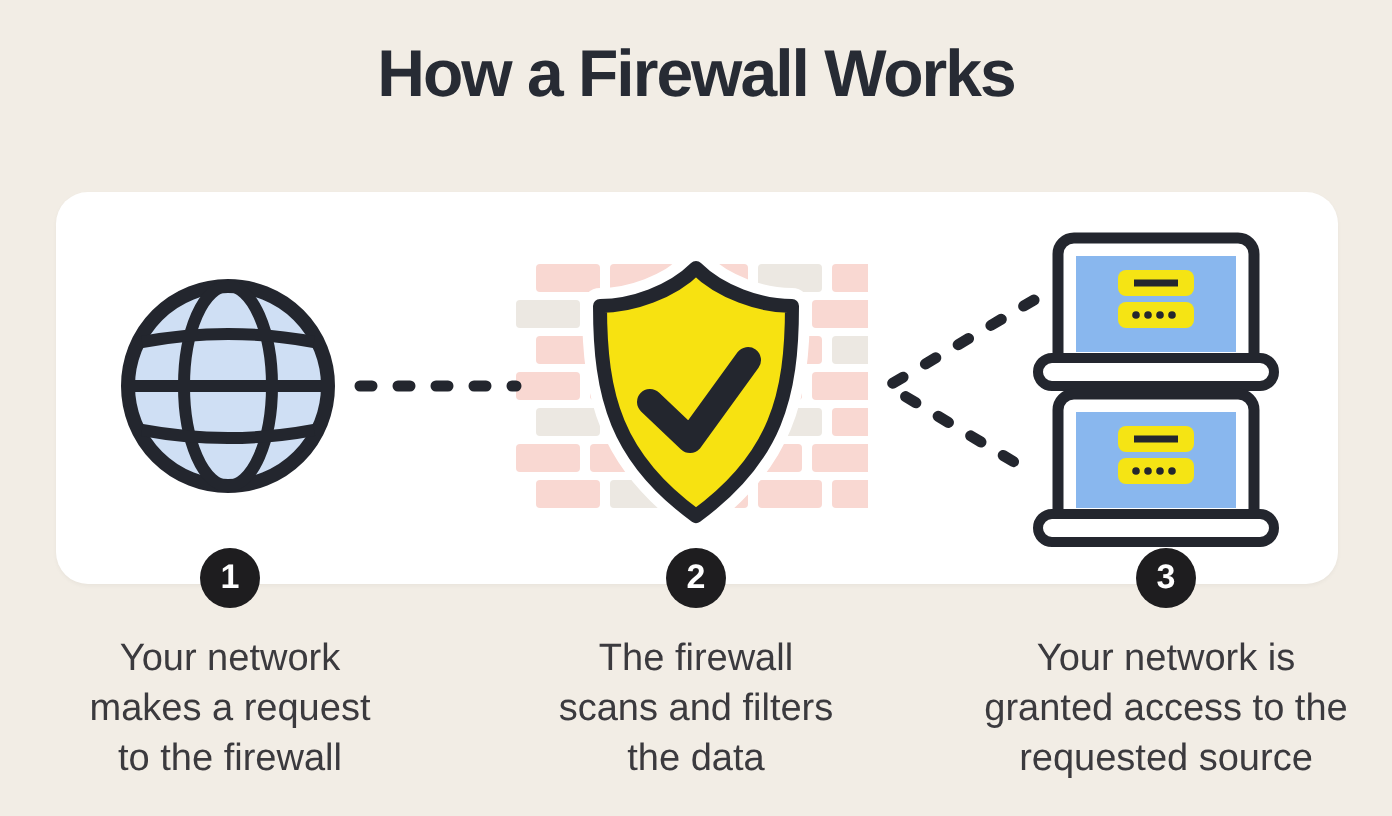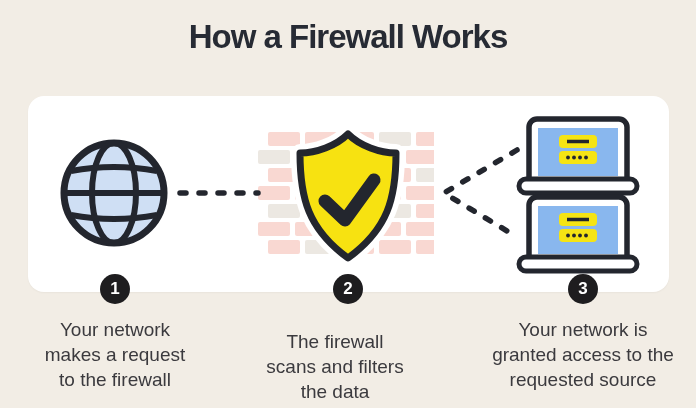--- a/index.html
+++ b/index.html
@@ -62,21 +62,21 @@
   .badge-2{left:333px;}
   .badge-3{left:568px;}
 
   .caption{
     position:absolute;top:317px;
     text-align:center;white-space:pre-line;
     font-size:19px;line-height:25px;
     color:var(--caption-text,#3b3a3e);
   }
   .caption-1{left:10px;width:210px;}
-  .caption-2{left:230px;width:210px;margin-top:12px;}
+  .caption-2{left:243px;width:210px;}
   .caption-3{left:453px;width:260px;}
 </style>
 </head>
 <body style="--background: #f2ede5; --card: #ffffff; --outline: #23262e; --title-text: #272b34; --caption-text: #3b3a3e; --globe-fill: #cfdff4; --shield-yellow: #f7e211; --brick-pink: #f9d8d2; --brick-gray: #ece8e2; --screen-blue: #89b7ee; --bar-yellow: #f5e414; --badge-bg: #1e1d1f; --badge-text: #ffffff;">
 
 <div class="stage">
 
   <h1 class="title">How a Firewall Works</h1>
 
   <div class="card">

